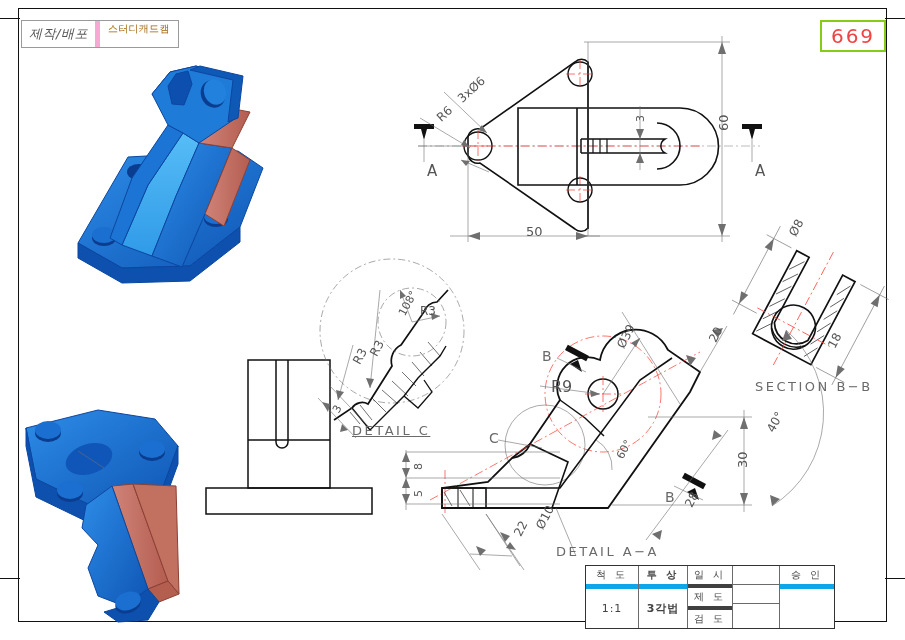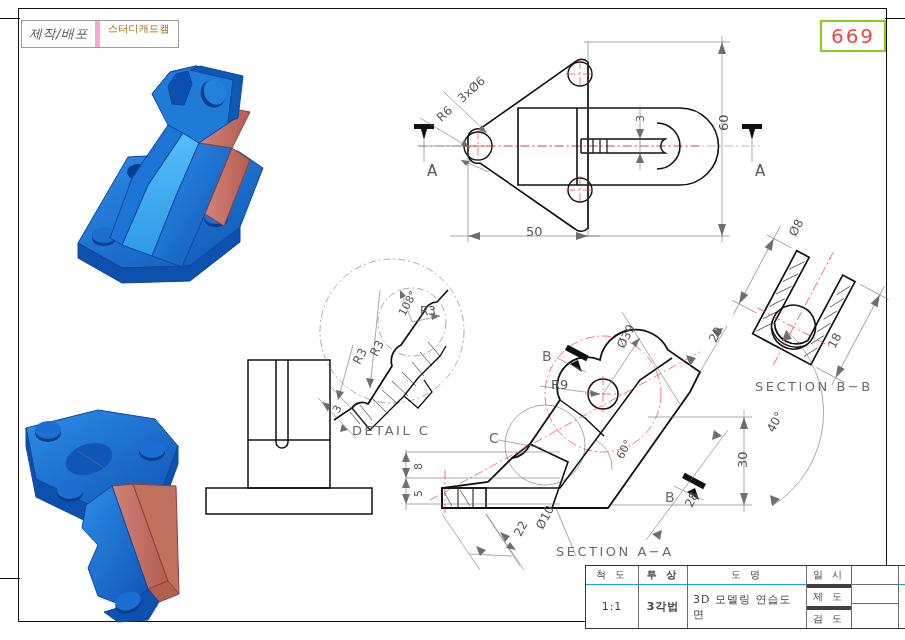--- a/index.html
+++ b/index.html
@@ -15,21 +15,21 @@
   .hdr{position:absolute;left:21px;top:20px;display:flex;border:1px solid #9a9a9a;background:#fff;}
   .hdr .c1{padding:4px 7px;border-right:5px solid #f9a8d4;font-size:13px;color:#555;display:flex;align-items:center;letter-spacing:.5px;font-style:italic;}
   .hdr .c2{padding:2px 8px;font-size:10px;color:#a16207;line-height:1.18;letter-spacing:.3px;}
   .pageno{position:absolute;left:820px;top:20px;width:62px;height:28px;border:2px solid #84cc16;
           display:flex;align-items:center;justify-content:center;font-size:20px;color:#ef4444;letter-spacing:2px;}
 
   
   .tblock{position:absolute;left:585px;top:565px;border:1.4px solid #333;background:#fff;display:flex;font-size:10px;color:#444;}
   .tb-col{display:flex;flex-direction:column;border-right:1px solid #6b6b6b;}
   .tb-col:last-child{border-right:none;}
-  .tb-h{height:18px;display:flex;align-items:center;justify-content:center;border-bottom:1px solid #0ea5e9;letter-spacing:3px;padding:0 5px;}
+  .tb-h{height:18px;display:flex;align-items:center;justify-content:center;border-bottom:5px solid #0ea5e9;letter-spacing:3px;padding:0 5px;}
   .tb-v{flex:1;display:flex;align-items:center;justify-content:center;padding:0 5px;font-size:11px;letter-spacing:1px;}
   .w-scale{width:52px;}.w-proj{width:48px;font-weight:bold;}.w-name{width:118px;}
   .w-lab{width:44px;}.w-blank{width:46px;}.w-appr{width:54px;}
   .tb-r{height:18px;display:flex;align-items:center;justify-content:center;border-bottom:4px solid #404040;letter-spacing:3px;}
   .tb-r:last-child{border-bottom:none;text-align:center;}
   .tb-e{height:18px;border-bottom:1px solid #6b6b6b;}
   .tb-e:last-child{border-bottom:none;}
   .vlab{position:absolute;font-size:13px;color:#6a6a6a;letter-spacing:2.5px;white-space:nowrap;}
   .dim{position:absolute;font-size:11px;color:#555;white-space:nowrap;}
   svg{position:absolute;left:0;top:0;overflow:visible;}
@@ -371,43 +371,43 @@
       <path fill="#6f6f6f" d="M406,478 L402,468 L410,468 Z"></path>
       <path fill="#6f6f6f" d="M406,478 L402,488 L410,488 Z"></path>
       <path fill="#6f6f6f" d="M406,504 L402,494 L410,494 Z"></path>
     </g>
 
     <g>
       <path class="thin" d="M596,440 A32,32 0 0 1 612,470"></path>
     </g>
   </svg>
 
-  <div class="vlab" style="left:352px;top:423px;">DETAIL C</div>
+  <div class="vlab" style="left:352px;top:423px;text-decoration:underline;">DETAIL C</div>
   <div class="vlab" style="left:755px;top:379px;">SECTION B−B</div>
-  <div class="vlab" style="left:556px;top:544px;">SECTION A−A</div>
+  <div class="vlab" style="left:556px;top:544px;">DETAIL A−A</div>
 
   <div class="dim" style="left:455px;top:95px;transform:rotate(-42deg);transform-origin:0 0;font-size:12px;">3xØ6</div>
   <div class="dim" style="left:434px;top:114px;transform:rotate(-42deg);transform-origin:0 0;font-size:12px;">R6</div>
   <div class="dim" style="left:510px;top:224px;font-size:13px;margin-left:16px;">50</div>
   <div class="dim" style="left:716px;top:131px;transform:rotate(-90deg);transform-origin:0 0;font-size:13px;">60</div>
   <div class="dim" style="left:634px;top:122px;transform:rotate(-90deg);transform-origin:0 0;font-size:11px;">3</div>
   <div class="dim" style="left:427px;top:162px;font-size:15px;">A</div>
   <div class="dim" style="left:755px;top:162px;font-size:15px;">A</div>
 
   <div class="dim" style="left:396px;top:312px;transform:rotate(-62deg);transform-origin:0 0;font-size:11px;">108°</div>
   <div class="dim" style="left:420px;top:304px;font-size:12px;">R3</div>
   <div class="dim" style="left:367px;top:352px;transform:rotate(-62deg);transform-origin:0 0;font-size:12px;">R3</div>
   <div class="dim" style="left:350px;top:360px;transform:rotate(-62deg);transform-origin:0 0;font-size:12px;">R3</div>
   <div class="dim" style="left:330px;top:409px;transform:rotate(-62deg);transform-origin:0 0;font-size:11px;">3</div>
 
   <div class="dim" style="left:786px;top:232px;transform:rotate(-62deg);transform-origin:0 0;font-size:12px;">Ø8</div>
   <div class="dim" style="left:825px;top:344px;transform:rotate(-62deg);transform-origin:0 0;font-size:12px;">18</div>
 
   <div class="dim" style="left:614px;top:344px;transform:rotate(-62deg);transform-origin:0 0;font-size:12px;">Ø39</div>
-  <div class="dim" style="left:551px;top:377px;font-size:13px;">R9</div>
+  <div class="dim" style="left:551px;top:377px;font-size:16px;">R9</div>
   <div class="dim" style="left:706px;top:338px;transform:rotate(-62deg);transform-origin:0 0;font-size:12px;">20</div>
   <div class="dim" style="left:764px;top:428px;transform:rotate(-62deg);transform-origin:0 0;font-size:12px;">40°</div>
   <div class="dim" style="left:735px;top:468px;transform:rotate(-90deg);transform-origin:0 0;font-size:13px;">30</div>
   <div class="dim" style="left:682px;top:503px;transform:rotate(-62deg);transform-origin:0 0;font-size:12px;">28</div>
   <div class="dim" style="left:533px;top:525px;transform:rotate(-62deg);transform-origin:0 0;font-size:12px;">Ø10</div>
   <div class="dim" style="left:511px;top:532px;transform:rotate(-62deg);transform-origin:0 0;font-size:12px;">22</div>
   <div class="dim" style="left:614px;top:455px;transform:rotate(-62deg);transform-origin:0 0;font-size:11px;">60°</div>
   <div class="dim" style="left:412px;top:470px;transform:rotate(-90deg);transform-origin:0 0;font-size:11px;">8</div>
   <div class="dim" style="left:412px;top:497px;transform:rotate(-90deg);transform-origin:0 0;font-size:11px;">5</div>
   <div class="dim" style="left:542px;top:348px;font-size:14px;color:#6a6a6a;">B</div>
@@ -416,24 +416,20 @@
 
   <div class="tblock">
     <div class="tb-col w-scale">
       <div class="tb-h">척 도</div>
       <div class="tb-v">1:1</div>
     </div>
     <div class="tb-col w-proj">
       <div class="tb-h">투 상</div>
       <div class="tb-v">3각법</div>
     </div>
-    <div class="tb-col w-name">
-      <div class="tb-h">도    명</div>
-      <div class="tb-v">3D 모델링 연습도면</div>
-    </div>
     <div class="tb-col w-lab">
       <div class="tb-r">일 시</div>
       <div class="tb-r">제 도</div>
       <div class="tb-r">검 도</div>
     </div>
     <div class="tb-col w-blank">
       <div class="tb-e"></div>
       <div class="tb-e"></div>
       <div class="tb-e"></div>
     </div>

